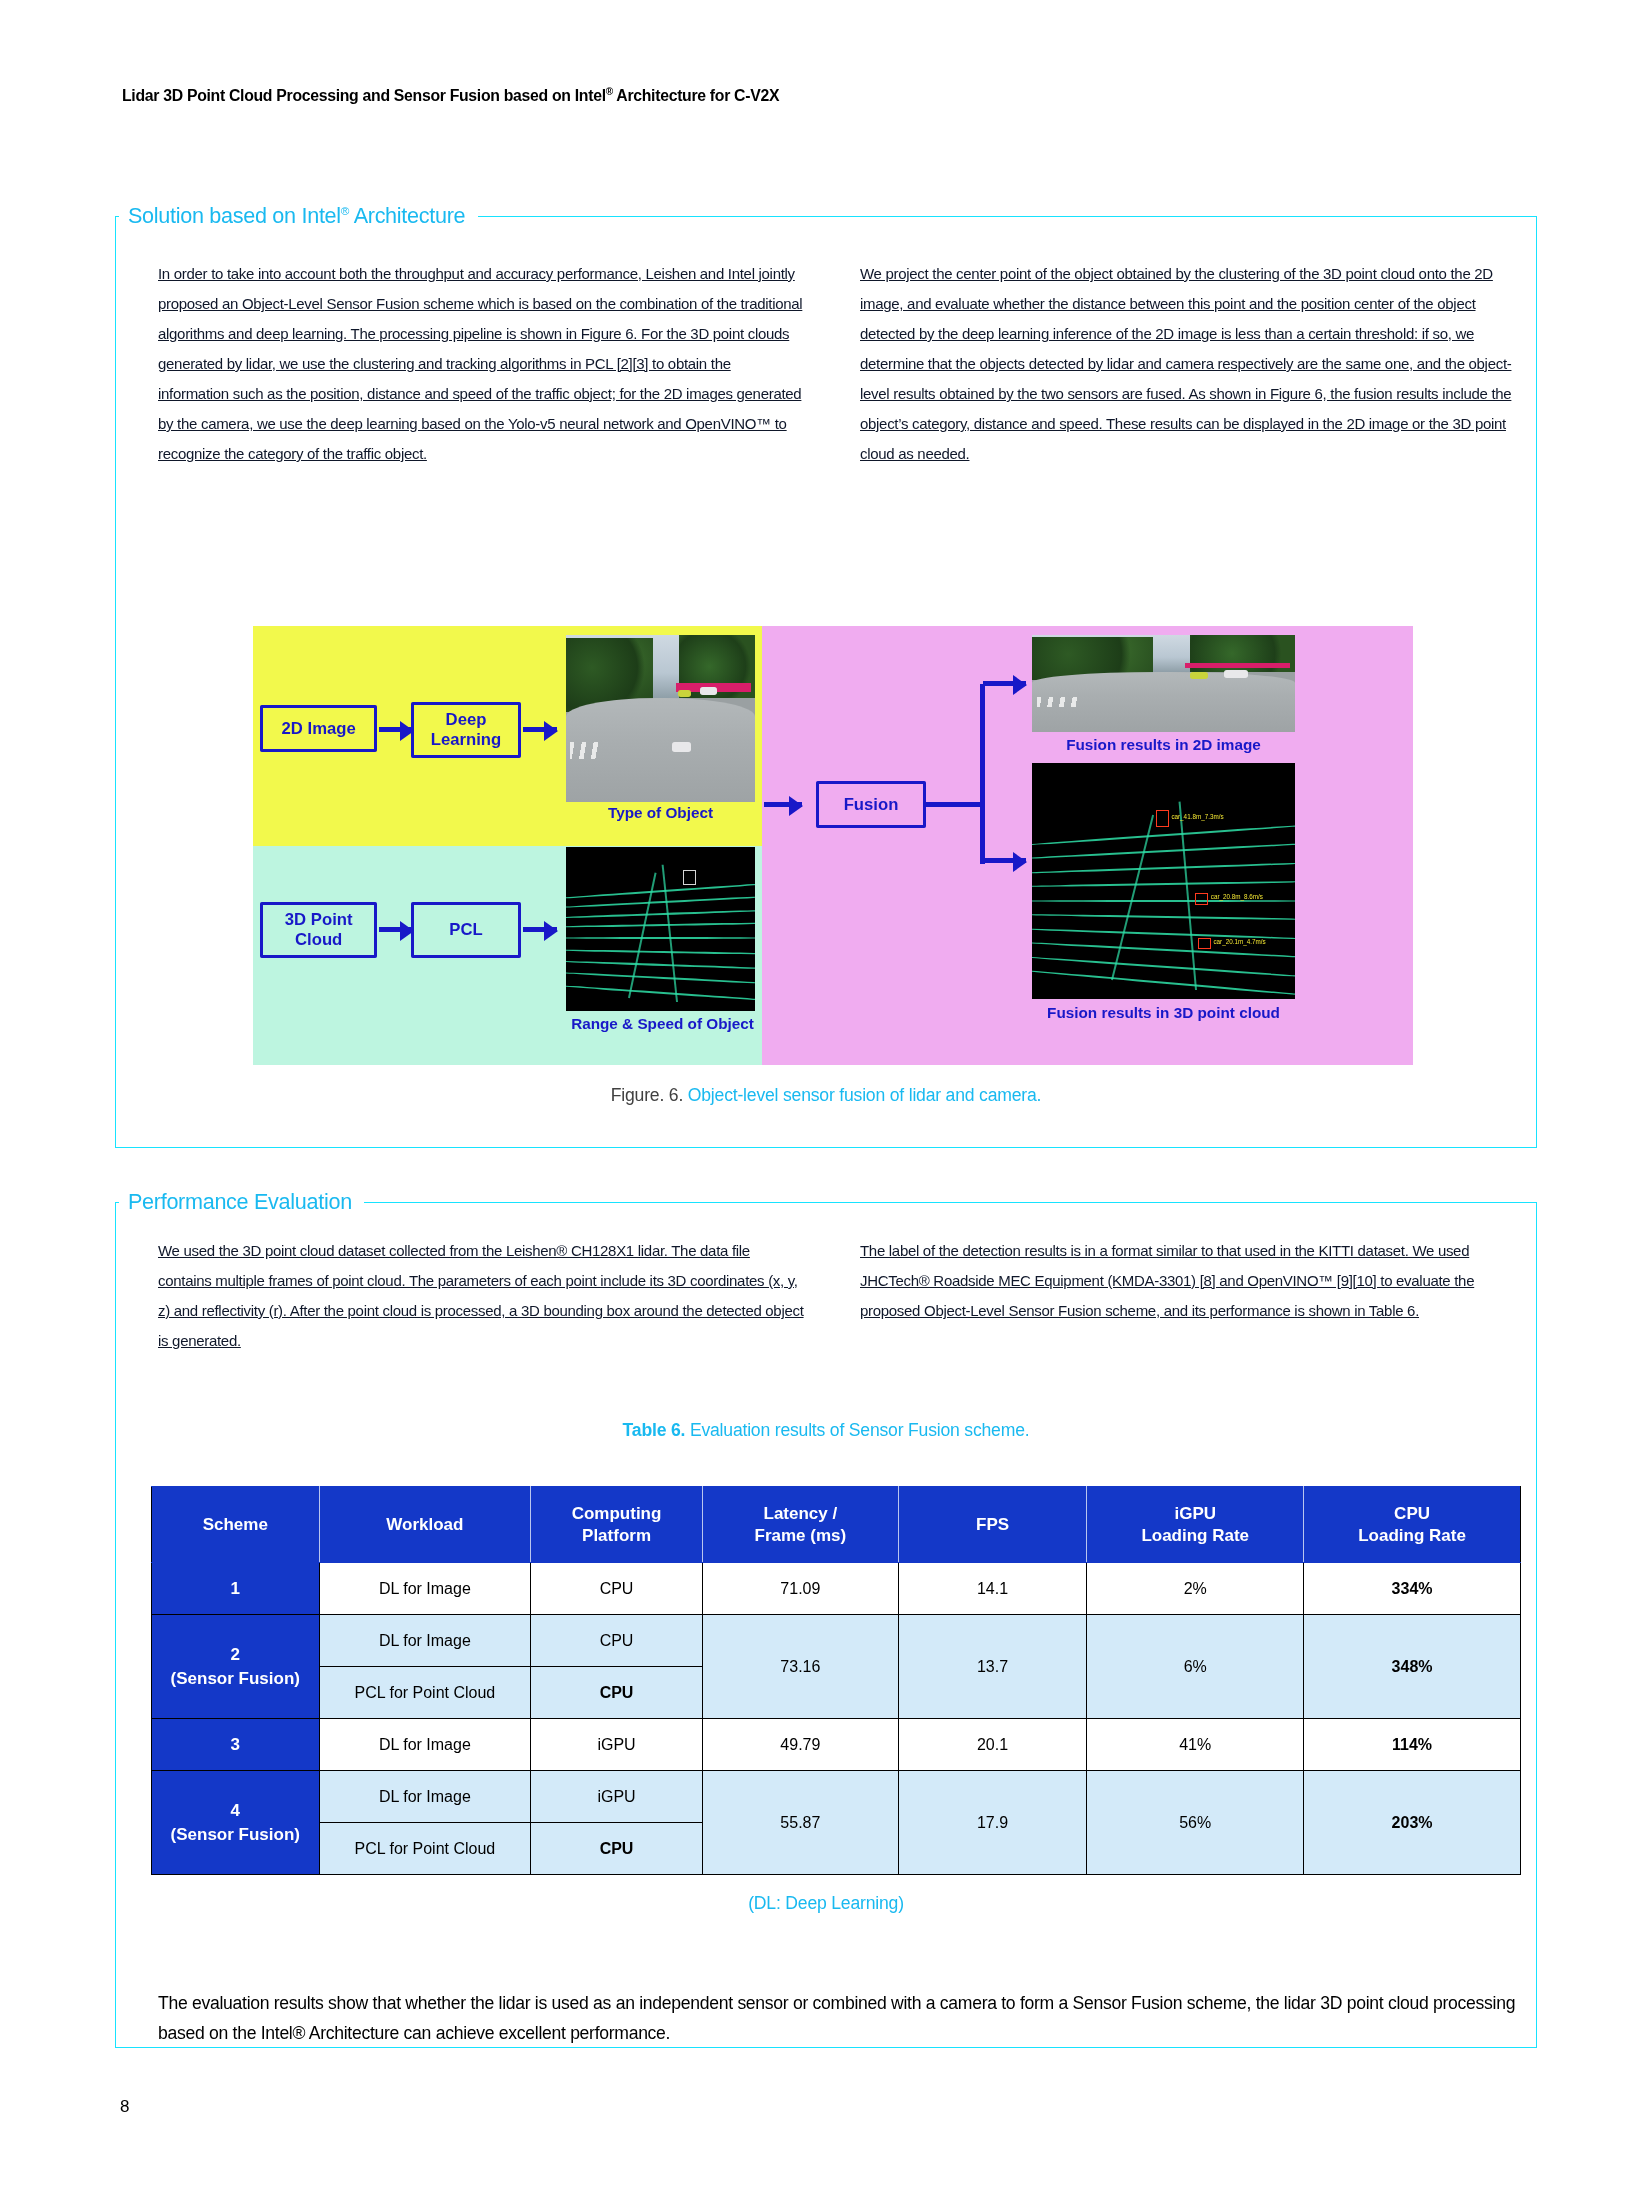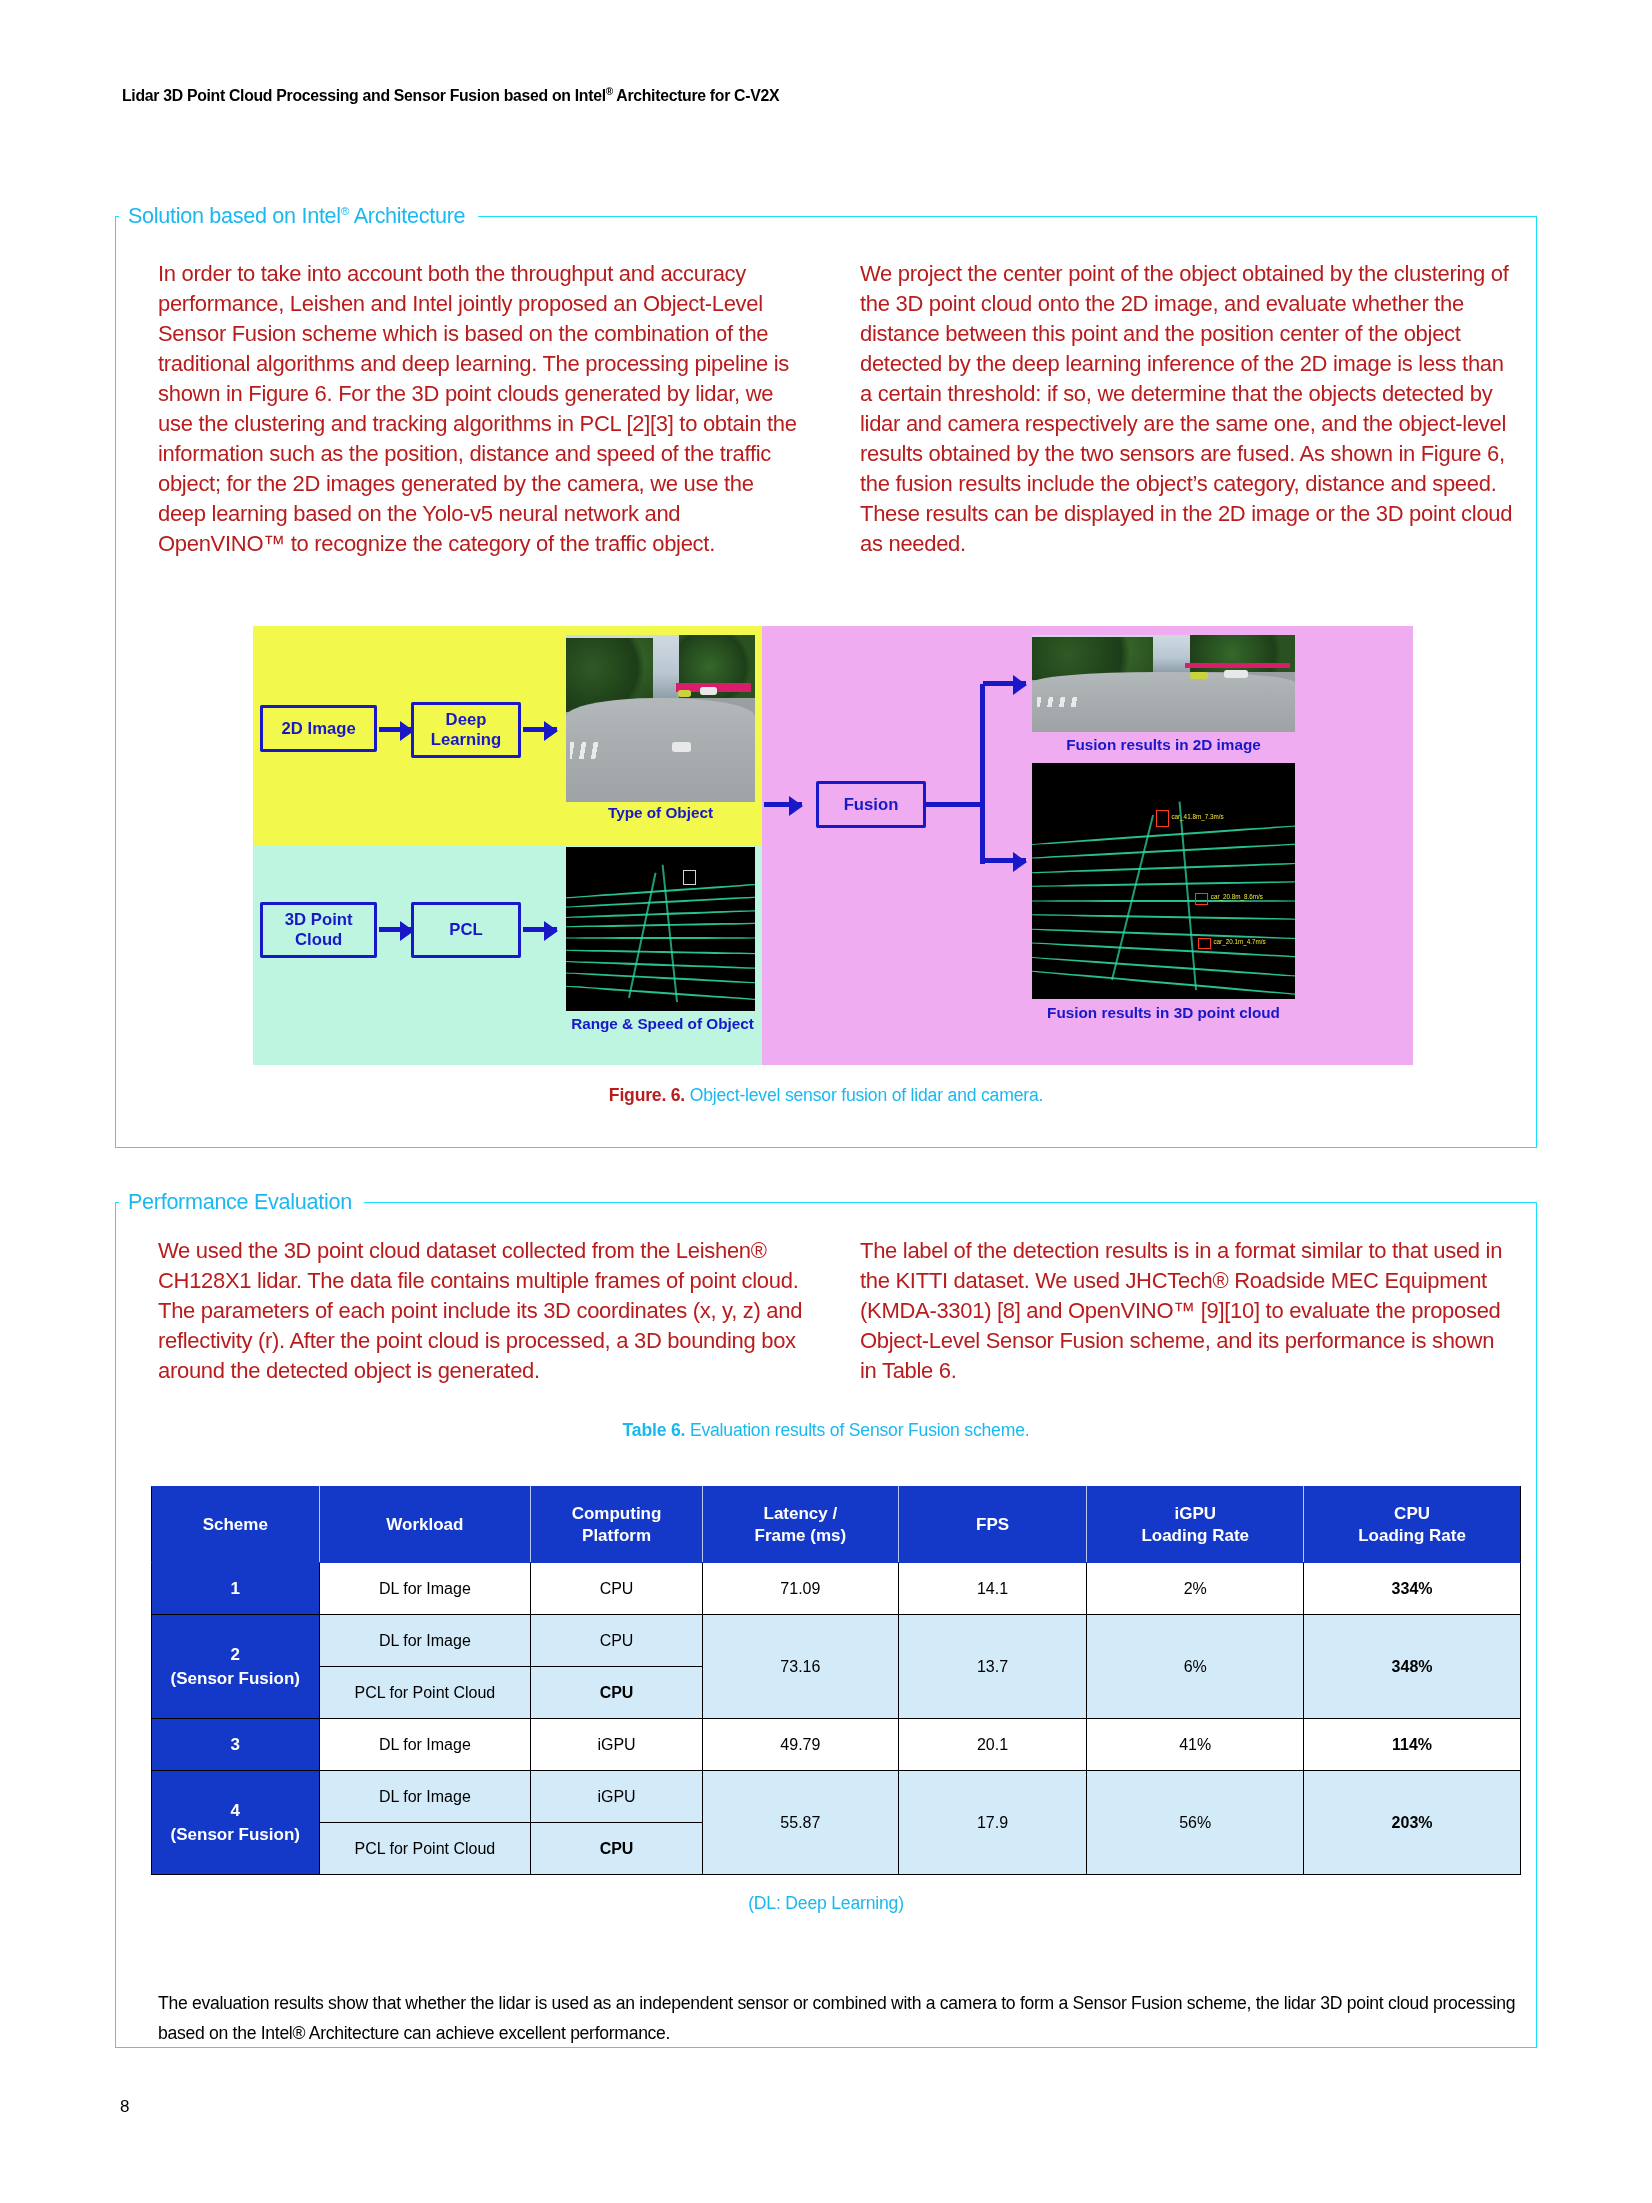--- a/index.html
+++ b/index.html
@@ -46,25 +46,26 @@
     white-space: nowrap;
     line-height: 1;
   }
   .section-heading sup { font-size: 11.7px; vertical-align: super; }
   #heading-solution { left: 119px; top: 205px; }
   #heading-perf     { left: 119px; top: 1191px; }
 
   
   .col {
     position: absolute;
-    font-size: 22px;
+    font-size: 15px;
     line-height: 30px;
     letter-spacing: -0.3px;
     text-align: left;
-    color: #b91c1c;
+    color: #0f172a;
+    text-decoration: underline;
   }
   .col p { margin: 0; }
 
   #sol-col-left  { left: 158px; top: 259px; width: 646px; }
   #sol-col-right { left: 860px; top: 259px; width: 655px; }
   #perf-col-left  { left: 158px; top: 1236px; width: 646px; }
   #perf-col-right { left: 860px; top: 1236px; width: 655px; }
 
   
   #figure6 {
@@ -166,21 +167,21 @@
 
   
   #fig-caption {
     position: absolute;
     left: 115px; top: 1085px; width: 1422px;
     text-align: center;
     font-size: 17.6px;
     color: #19B9F0;
     letter-spacing: -0.2px;
   }
-  #fig-caption b { color: #b91c1c; font-weight: bold; }
+  #fig-caption b { color: #404040; font-weight: normal; }
 
   
   #table-caption {
     position: absolute;
     left: 115px; top: 1420px; width: 1422px;
     text-align: center;
     font-size: 17.6px;
     color: #19B9F0;
     letter-spacing: -0.2px;
   }

